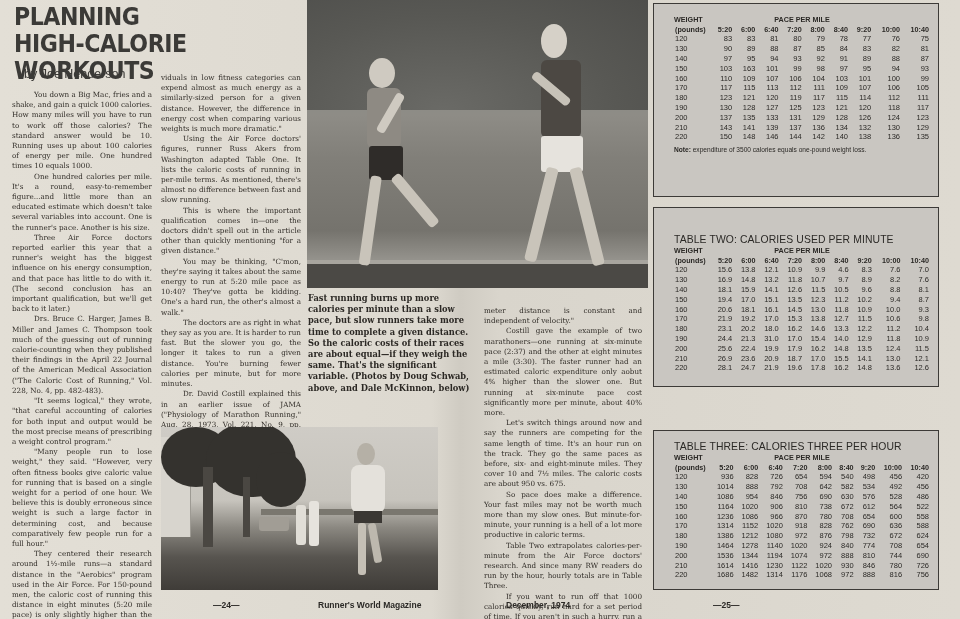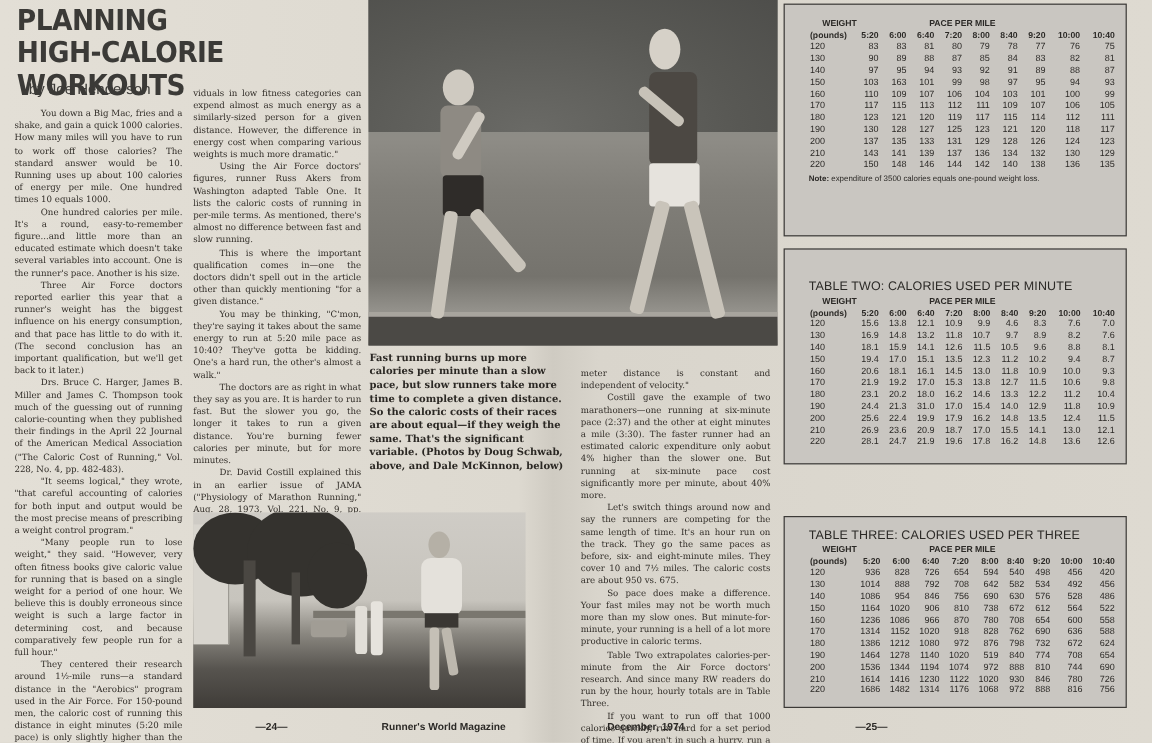--- a/index.html
+++ b/index.html
@@ -82,21 +82,21 @@
     background: #c9c6c1; border: 1px solid #3c3a37; padding: 10px 8px 6px 20px;
     font-family: "Liberation Sans", sans-serif; color: #2b2926;
   }
   .table-box.t1 { top: 3px; height: 194px; }
   .table-box.t2 { top: 207px; height: 180px; }
   .table-box.t3 { top: 430px; height: 160px; padding-top: 8px; }
   .table-title { font-size: 10.4px; font-weight: normal; letter-spacing: 0.1px; margin-top: 2px; }
   .t1 .table-title { margin-top: 10px; }
   .t2 .table-title { margin-top: 16px; }
   .head-row { display: flex; font-size: 7.2px; font-weight: bold; margin-top: 1px; }
-  .head-row .w { width: 40px; text-align: right; }
+  .head-row .w { width: 40px; }
   .head-row .pp { flex: 1; text-align: center; padding-right: 40px; }
   table.data { border-collapse: collapse; font-size: 7.5px; width: 256px; }
   table.data th { font-weight: bold; font-size: 7.2px; text-align: right; padding: 0 1px; height: 10px; }
   table.data th.wcol, table.data td.wcol { text-align: left; width: 36px; }
   table.data td { text-align: right; padding: 0 1px; height: 9.8px; }
   .note { font-size: 6.6px; margin-top: 4px; }
   .note b { font-weight: bold; }
 
   
   .footer { position: absolute; top: 600px; font-family: "Liberation Sans", sans-serif;
@@ -503,21 +503,21 @@
           <td>16.2</td>
           <td>14.8</td>
           <td>13.6</td>
           <td>12.6</td>
         </tr>
       </tbody>
   </table>
 </div>
 
 <div class="table-box t3">
-  <div class="table-title">TABLE THREE:  CALORIES USED PER THREE</div>
+  <div class="table-title">TABLE THREE:  CALORIES THREE PER HOUR</div>
   <div class="head-row">
     <span class="w">WEIGHT</span>
     <span class="pp">PACE PER MILE</span>
   </div>
   <table class="data" id="tbl3">
     <thead>
         <tr class="hdr">
           <th class="wcol">(pounds)</th>
           <th>5:20</th>
           <th>6:00</th>
@@ -614,21 +614,21 @@
           <td>732</td>
           <td>672</td>
           <td>624</td>
         </tr>
         <tr>
           <td class="wcol">190</td>
           <td>1464</td>
           <td>1278</td>
           <td>1140</td>
           <td>1020</td>
-          <td>519</td>
+          <td>924</td>
           <td>840</td>
           <td>774</td>
           <td>708</td>
           <td>654</td>
         </tr>
         <tr>
           <td class="wcol">200</td>
           <td>1536</td>
           <td>1344</td>
           <td>1194</td>

